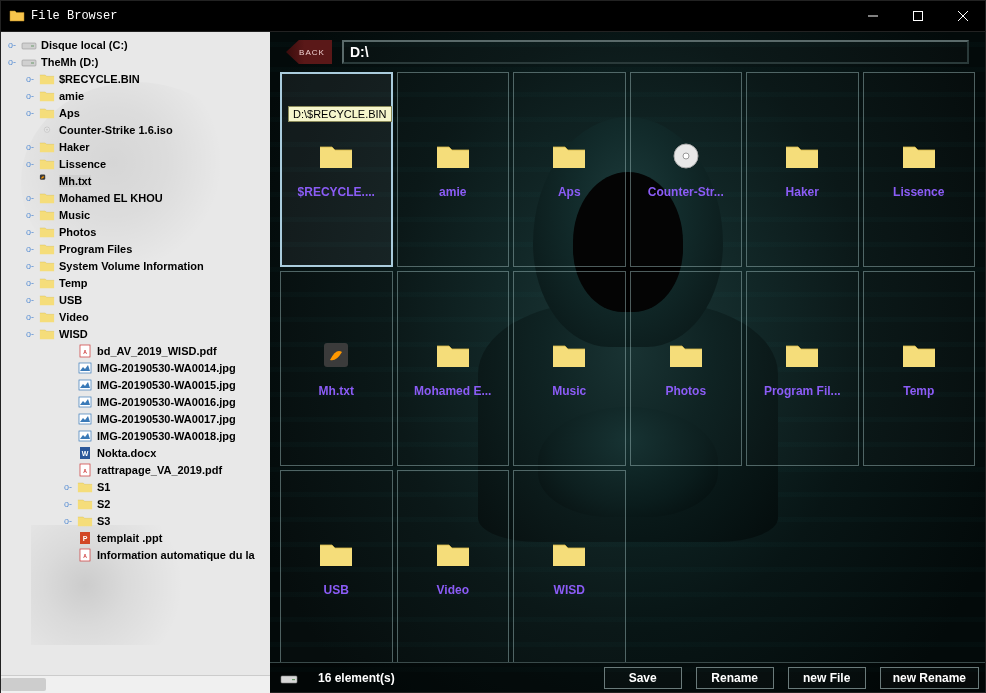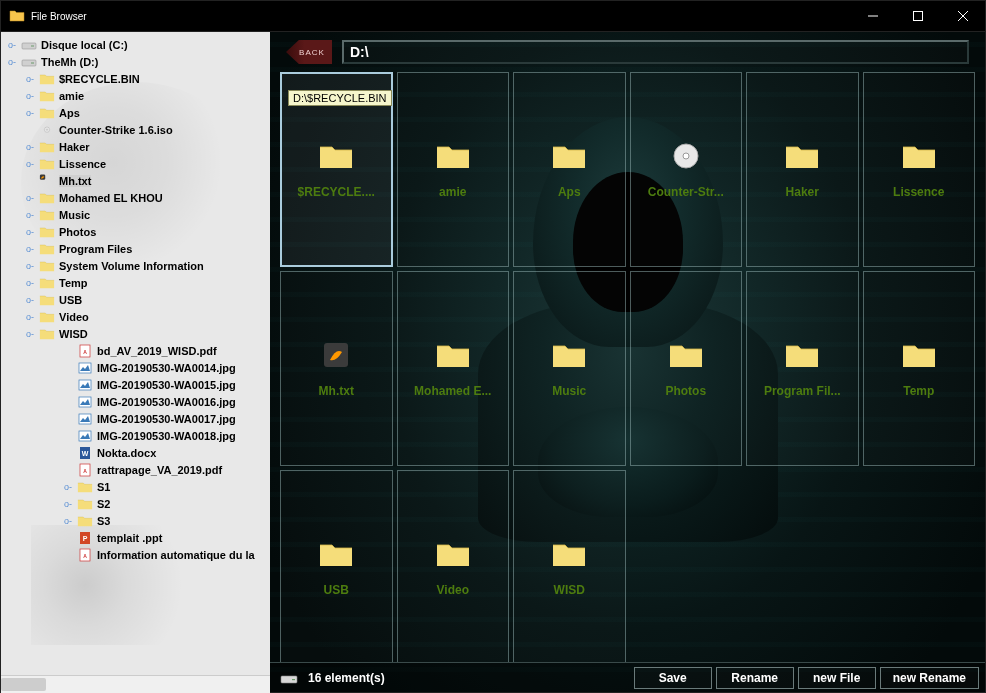--- a/index.html
+++ b/index.html
@@ -2,21 +2,21 @@
 <html><head>
 <meta charset="utf-8">
 <style>
 * { margin: 0; padding: 0; box-sizing: border-box; }
 body { font-family: "Segoe UI", Tahoma, sans-serif; font-size: 12px; background: #000; overflow: hidden; }
 
 .window { width: 986px; height: 693px; background: #000; display: flex; flex-direction: column; border: 1px solid #222; }
 
 .titlebar { height: 30px; background: #000; display: flex; align-items: center; padding-left: 8px; color: #fff; }
 .titlebar-icon { width: 16px; height: 16px; margin-right: 6px; display: inline-flex; align-items: center; justify-content: center; }
-.titlebar-title { flex: 1; font-size: 10px; }
+.titlebar-title { flex: 1; font-size: 12px; font-family: Liberation Mono, monospace; }
 .titlebar-controls { display: flex; height: 100%; }
 .titlebar-btn { width: 45px; height: 30px; display: flex; align-items: center; justify-content: center; color: #fff; cursor: pointer; }
 
 .body { flex: 1; display: flex; border-top: 1px solid #222; min-height: 0; }
 
 .sidebar { width: 269px; background: #e8e8e8; display: flex; flex-direction: column; position: relative; }
 .tree-container { flex: 1; overflow: hidden; padding: 4px 0; background: #e8e8e8; position: relative; }
 .tree-bg { position: absolute; inset: 0; background: #e8e8e8; }
 .tree-bg::before { content: ""; position: absolute; top: 50px; left: 20px; width: 230px; height: 200px; background: radial-gradient(circle at 40% 40%, rgba(0,0,0,0.08) 0%, rgba(0,0,0,0.05) 30%, transparent 60%); border-radius: 50%; }
 .tree-bg::after { content: ""; position: absolute; bottom: 30px; left: 30px; width: 180px; height: 120px; background: radial-gradient(circle at 30% 50%, rgba(0,0,0,0.12) 0%, rgba(0,0,0,0.06) 30%, transparent 70%); }
@@ -45,24 +45,24 @@
 
 .toolbar { height: 28px; display: flex; align-items: center; padding: 0 10px; gap: 10px; position: relative; z-index: 2; margin-top: 6px; }
 .back-btn { width: 46px; height: 24px; background: linear-gradient(to left, #5a1818 60%, #3a0c0c 100%); clip-path: polygon(28% 0%, 100% 0%, 100% 100%, 28% 100%, 0% 50%); display: flex; align-items: center; justify-content: center; color: #f0d0d0; font-size: 8px; letter-spacing: 1px; cursor: pointer; margin-left: 6px; padding-left: 6px; }
 .path-bar { flex: 1; color: #fff; font-size: 14px; font-weight: bold; padding: 2px 6px; border: 2px solid #4a5a5a; border-top-color: #5a6a6a; border-left-color: #5a6a6a; border-right-color: #2a3a3a; border-bottom-color: #2a3a3a; margin-right: 6px; background: rgba(255,255,255,0.02); }
 
 .grid-container { flex: 1; overflow: hidden; position: relative; z-index: 2; padding: 6px 10px; }
 .grid { display: grid; grid-template-columns: repeat(6, 1fr); gap: 4px; }
 .item { height: 195px; border: 1px solid rgba(150,180,180,0.5); display: flex; flex-direction: column; align-items: center; justify-content: center; cursor: pointer; position: relative; background: rgba(255,255,255,0.015); }
 .item.selected { border: 2px solid #aaccdd; background: rgba(200,220,230,0.08); }
 .item-icon { width: 36px; height: 30px; margin-bottom: 14px; }
-.item-label { color: #4d7c0f; font-size: 12px; font-weight: bold; text-align: center; padding: 0 4px; white-space: nowrap; overflow: hidden; text-overflow: ellipsis; max-width: 100%; }
-.tooltip { position: absolute; top: 16px; left: 6px; background: #f6f6cc; border: 1px solid #8a8a5a; padding: 1px 4px; font-size: 11px; color: #000; z-index: 5; }
-
-.bottombar { height: 30px; border-top: 1px solid #3a4a4a; display: flex; align-items: center; padding: 0 6px; gap: 4px; position: relative; z-index: 2; background: rgba(0,0,0,0.3); }
+.item-label { color: #8b5cf6; font-size: 12px; font-weight: bold; text-align: center; padding: 0 4px; white-space: nowrap; overflow: hidden; text-overflow: ellipsis; max-width: 100%; }
+.tooltip { position: absolute; top: 32px; left: 6px; background: #f6f6cc; border: 1px solid #8a8a5a; padding: 1px 4px; font-size: 11px; color: #000; z-index: 5; }
+
+.bottombar { height: 30px; border-top: 1px solid #3a4a4a; display: flex; align-items: center; padding: 0 6px; gap: 14px; position: relative; z-index: 2; background: rgba(0,0,0,0.3); }
 .drive-icon { width: 18px; height: 14px; margin-left: 4px; }
 .count-label { color: #fff; font-size: 12px; font-weight: bold; flex: 1; padding-left: 6px; }
 .action-btn { min-width: 78px; height: 22px; border: 1px solid #6a7a7a; background: rgba(255,255,255,0.02); color: #fff; font-size: 12px; font-weight: bold; display: flex; align-items: center; justify-content: center; cursor: pointer; padding: 0 12px; }
 
 .folder-svg { width: 100%; height: 100%; }
 </style>
 </head>
 <body>
 
 <div class="window">

